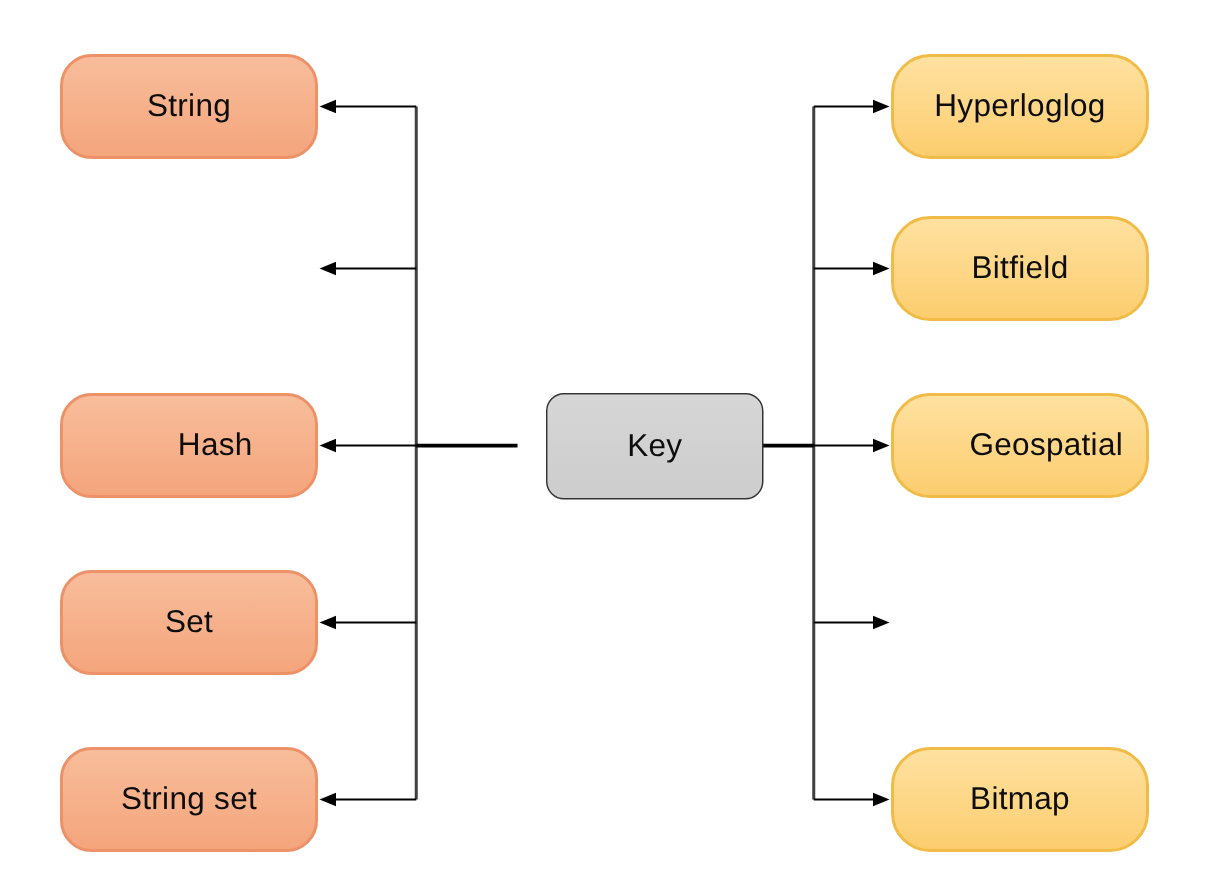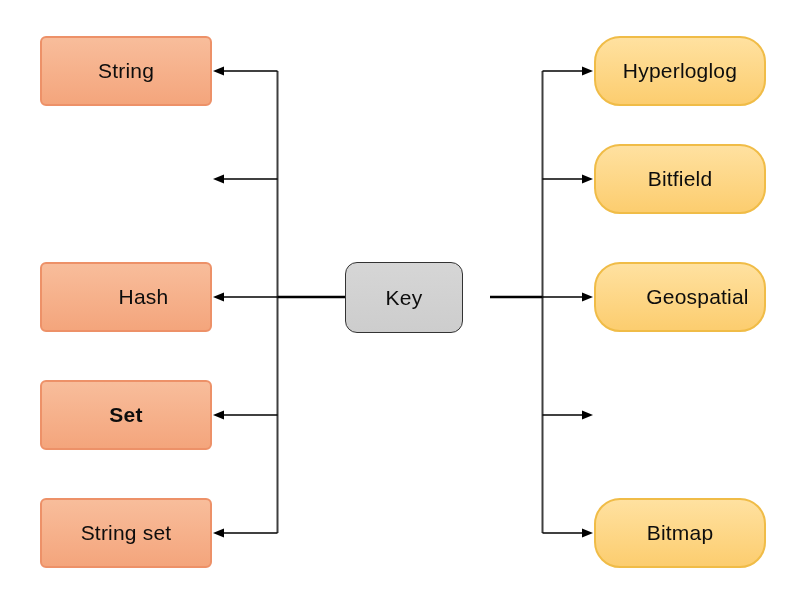--- a/index.html
+++ b/index.html
@@ -23,52 +23,52 @@
     box-sizing: border-box;
     font-size: 21px;
     color: #0d0d0d;
     letter-spacing: 0.2px;
     text-align: center;
   }
   .left-node {
     left: 40px;
     width: 172px;
     height: 70px;
-    border-radius: 6px;
+    border-radius: 21px;
     border: 2px solid var(--left-border, #ED9168);
     background: linear-gradient(180deg,
       var(--left-fill-top, #F8BD9B) 0%,
       var(--left-fill-bottom, #F4A57C) 100%);
   }
   .right-node {
     left: 594px;
     width: 172px;
     height: 70px;
     border-radius: 26px;
     border: 2px solid var(--right-border, #F0BC47);
     background: linear-gradient(180deg,
       var(--right-fill-top, #FFE1A0) 0%,
       var(--right-fill-bottom, #FCCD6F) 100%);
   }
   .key-node {
-    left: 345px;
+    left: 364px;
     top: 262px;
-    width: 118px;
+    width: 145px;
     height: 71px;
     border-radius: 12px;
     border: 1.5px solid var(--key-border, #333333);
     background: linear-gradient(180deg,
       var(--key-fill-top, #D6D6D6) 0%,
       var(--key-fill-bottom, #CDCDCD) 100%);
     text-align: center;
   }
   .row-1 { top: 36px; }
   .row-2 { top: 144px; }
   .row-3 { top: 262px; padding-left: 35px; }
-  .row-4 { top: 380px; font-weight: bold; }
+  .row-4 { top: 380px; }
   .row-5 { top: 498px; }
   #connector-layer {
     position: absolute;
     left: 0;
     top: 0;
     width: 805px;
     height: 594px;
     pointer-events: none;
   }
   .branch-line {

